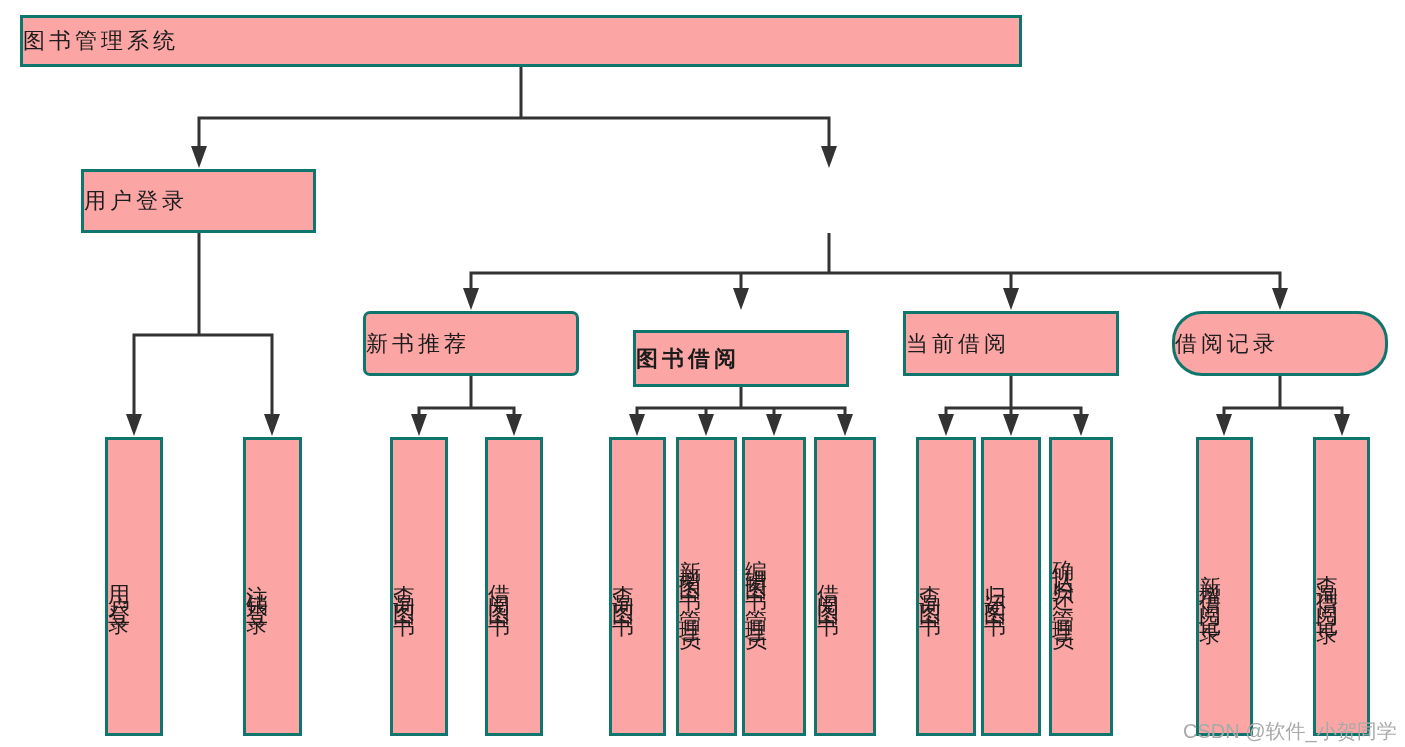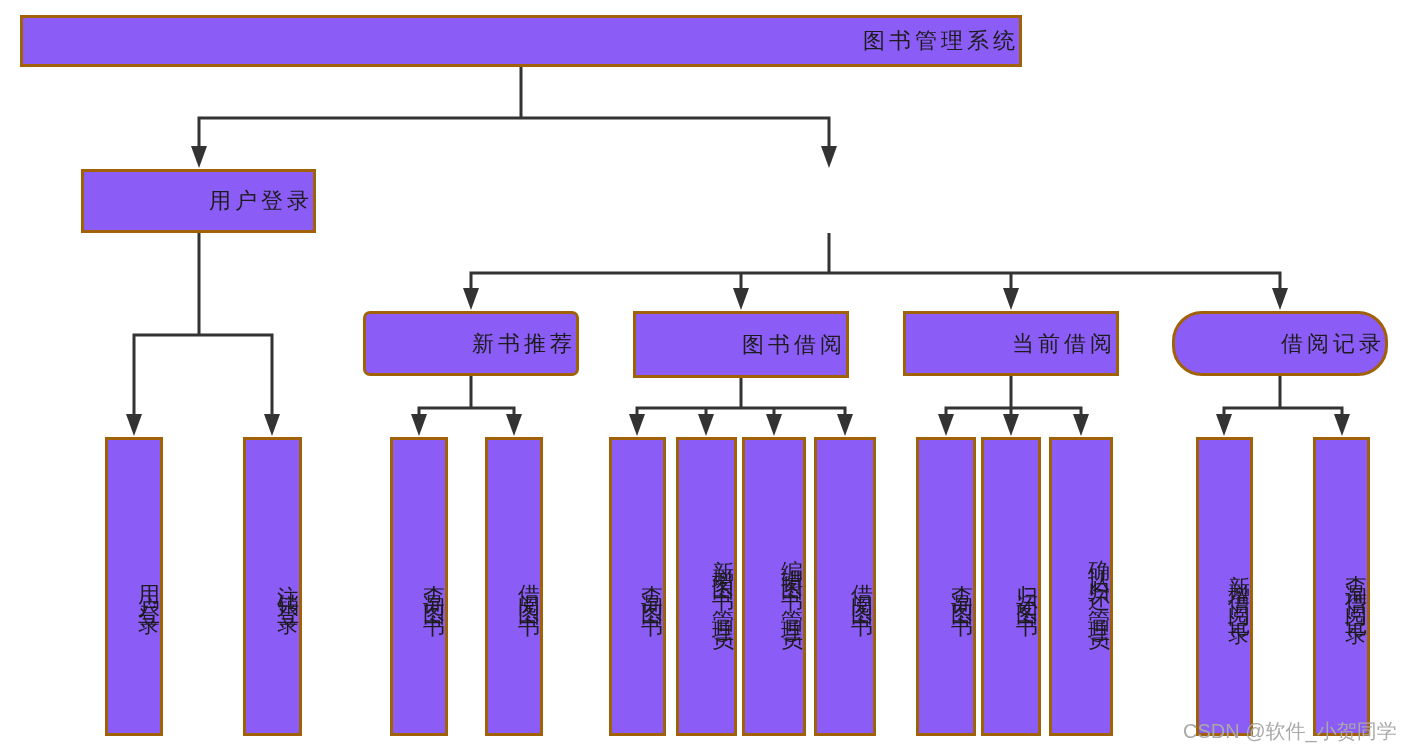--- a/index.html
+++ b/index.html
@@ -25,25 +25,25 @@
     stroke: #333333;
     stroke-width: 3;
   }
   .connectors polygon {
     fill: #333333;
     stroke: none;
   }
   .node {
     position: absolute;
     box-sizing: border-box;
-    border: 3px solid #a16207;
-    background: #8b5cf6;
+    border: 3px solid #0f766e;
+    background: #fca5a5;
     display: flex;
     align-items: center;
-    justify-content: flex-end;
+    justify-content: flex-start;
     z-index: 2;
   }
   .node .hlabel {
     font-size: 22px;
     letter-spacing: 4px;
     color: #1c1c1c;
     white-space: nowrap;
     line-height: 1;
   }
   .node .vlabel {
@@ -110,21 +110,21 @@
     <span class="hlabel">图书管理系统</span>
   </div>
 
   <div class="node" style="left:81px; top:169px; width:235px; height:64px;">
     <span class="hlabel">用户登录</span>
   </div>
 
   <div class="node" style="left:363px; top:311px; width:216px; height:65px;border-radius:7px;">
     <span class="hlabel">新书推荐</span>
   </div>
-  <div class="node" style="left:633px; top:311px; width:216px; height:67px;">
+  <div class="node" style="left:633px; top:330px; width:216px; height:57px;font-weight:bold;">
     <span class="hlabel">图书借阅</span>
   </div>
   <div class="node" style="left:903px; top:311px; width:216px; height:65px;">
     <span class="hlabel">当前借阅</span>
   </div>
   <div class="node" style="left:1172px; top:311px; width:216px; height:65px;border-radius:30px;">
     <span class="hlabel">借阅记录</span>
   </div>
 
   <div class="node" style="left:105px; top:437px; width:58px; height:299px;">

